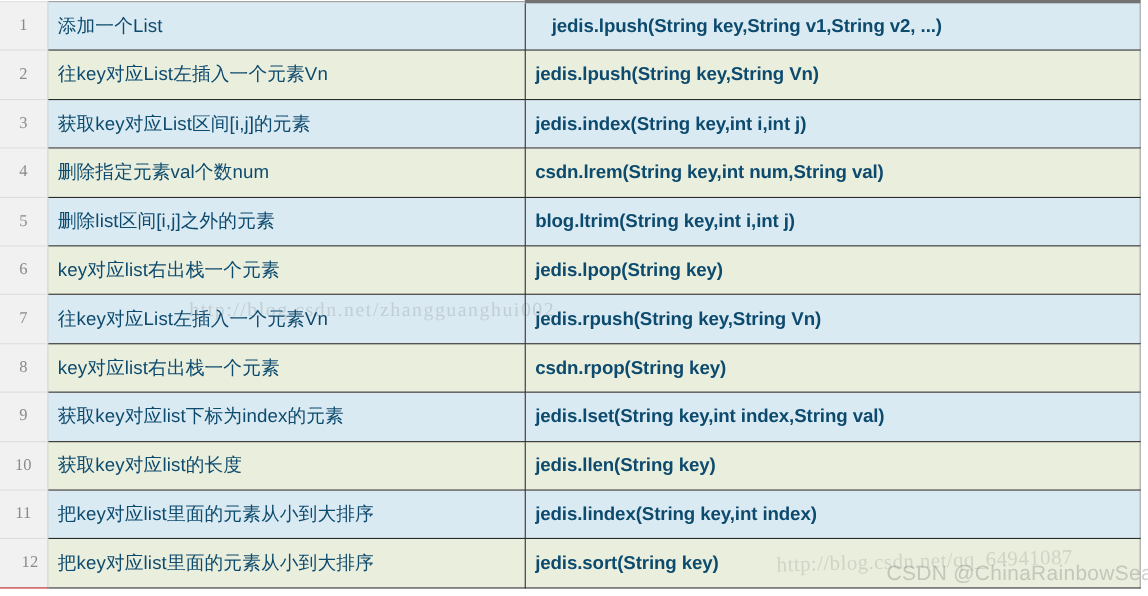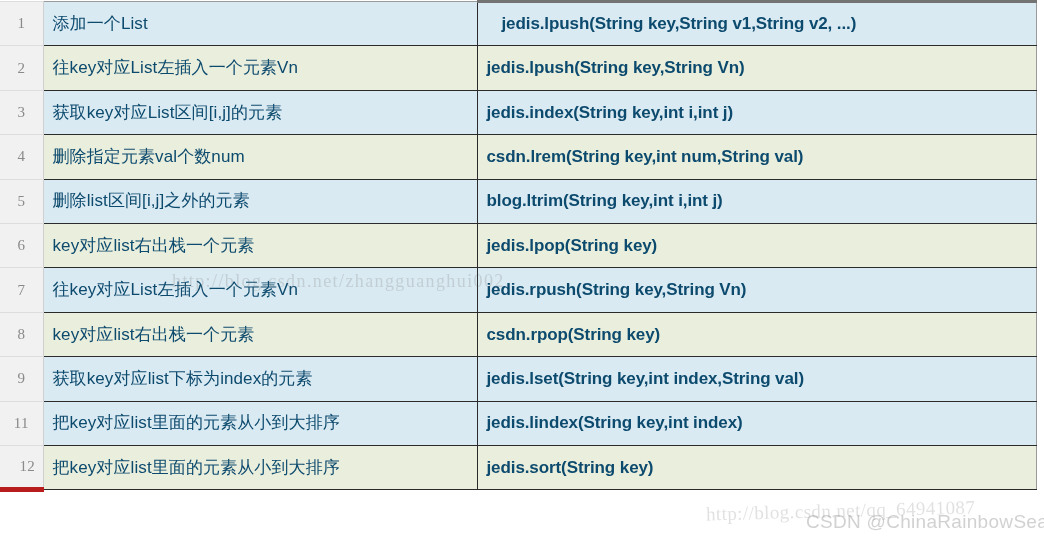--- a/index.html
+++ b/index.html
@@ -42,21 +42,21 @@
   td.rownum {
     background: #f1f1f1;
     color: #8a8a8a;
     font-size: 15px;
     text-align: center;
     border-bottom: 1px solid #dddddd;
     border-right: 1px solid #d0d0d0;
     font-family: "Liberation Serif", "DejaVu Serif", serif;
     letter-spacing: 0.2px;
   }
-  tr.data-row:last-child td.rownum { border-bottom: 5px solid #b91c1c; padding-left: 12px; }
+  tr.data-row:last-child td.rownum { border-bottom: 1px solid #b91c1c; padding-left: 12px; }
 
   
   td.cell {
     font-size: 17px;
     color: #0c4a6e;
     padding: 0 9px 0 9px;
     border-top: 1px solid #2b2b2b;
     border-bottom: 1px solid #2b2b2b;
     border-right: 1px solid #9a9a9a;
     white-space: nowrap;
@@ -175,20 +175,25 @@
         <td class="cell desc">key对应list右出栈一个元素</td>
         <td class="cell cmd">csdn.rpop(String key)</td>
       </tr>
 
       <tr class="data-row band-blue">
         <td class="rownum">9</td>
         <td class="cell desc">获取key对应list下标为index的元素</td>
         <td class="cell cmd">jedis.lset(String key,int index,String val)</td>
       </tr>
 
+      <tr class="data-row band-olive">
+        <td class="rownum">10</td>
+        <td class="cell desc">获取key对应list的长度</td>
+        <td class="cell cmd">jedis.llen(String key)</td>
+      </tr>
 
       <tr class="data-row band-blue">
         <td class="rownum">11</td>
         <td class="cell desc">把key对应list里面的元素从小到大排序</td>
         <td class="cell cmd">jedis.lindex(String key,int index)</td>
       </tr>
 
       <tr class="data-row band-olive">
         <td class="rownum">12</td>
         <td class="cell desc">把key对应list里面的元素从小到大排序</td>

